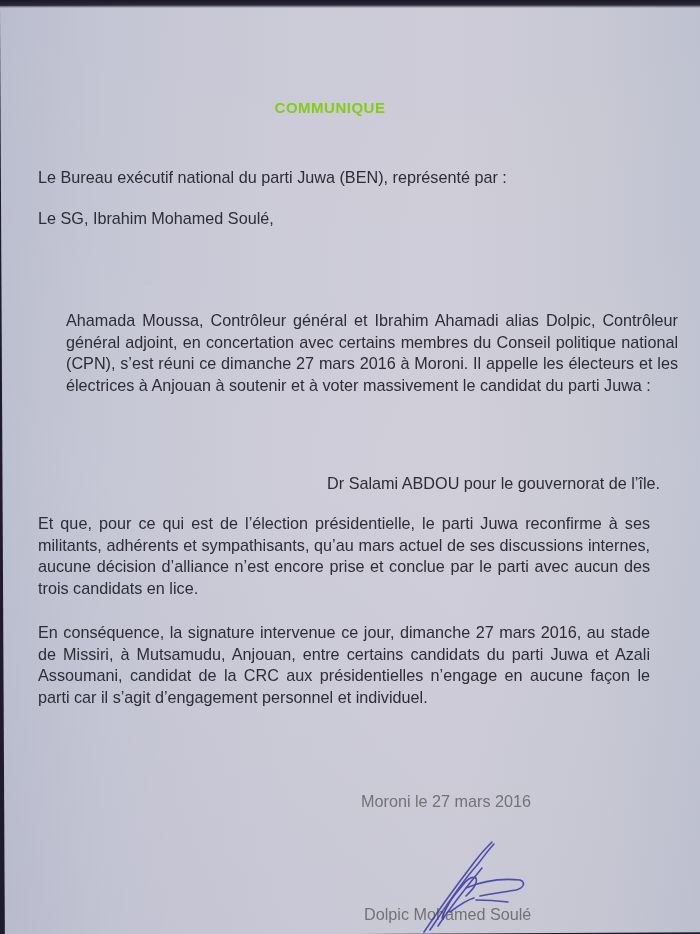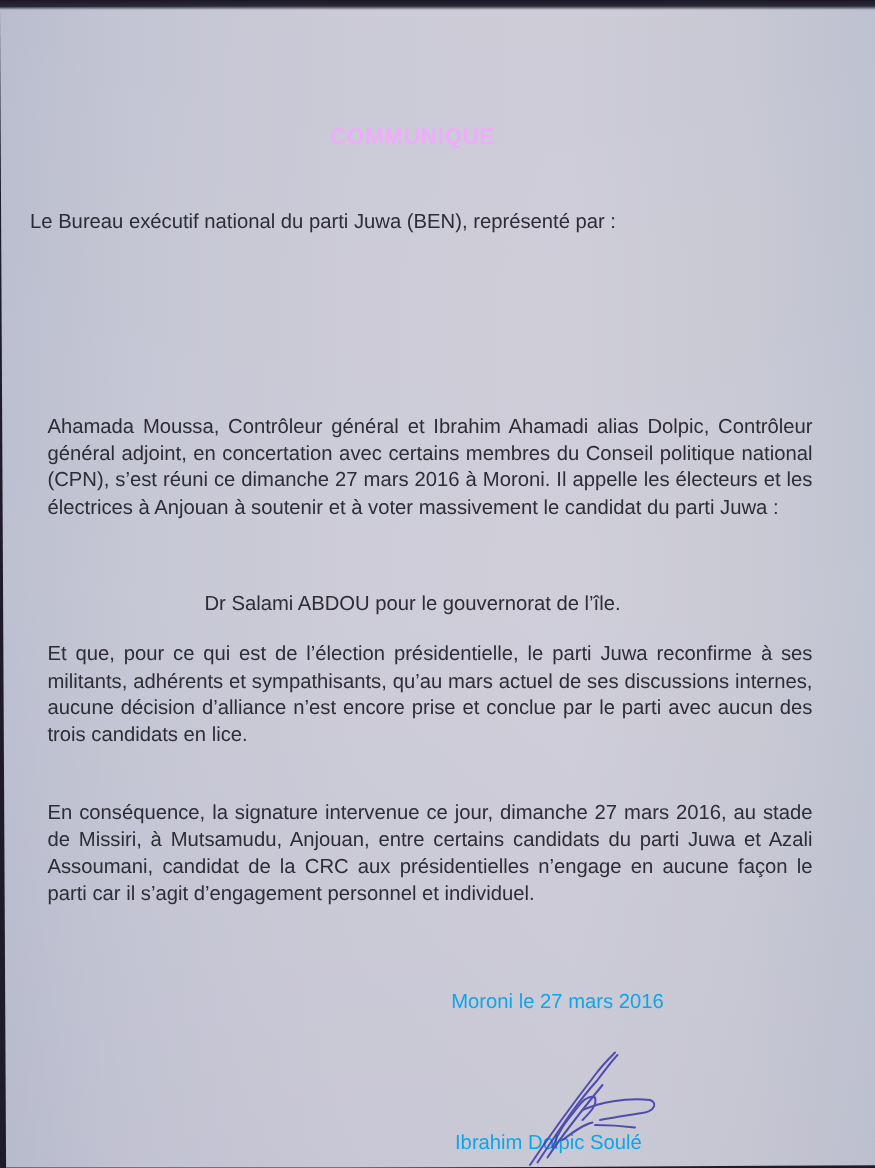--- a/index.html
+++ b/index.html
@@ -49,48 +49,48 @@
       color: #2e2c36;
       font-size: 16.2px;
       z-index: 1;
     }
     .title {
       position: absolute;
       left: 0;
       width: 660px;
       top: 99px;
       text-align: center;
-      font-size: 18px;
+      font-size: 15px;
       font-weight: bold;
       letter-spacing: 0.5px;
-      color: #f0abfc;
+      color: #84cc16;
     }
     .line {
       position: absolute;
-      left: 24px;
+      left: 38px;
       white-space: nowrap;
     }
     .para {
       position: absolute;
       left: 38px;
       width: 612px;
       line-height: 21.5px;
       text-align: justify;
       text-align-last: left;
     }
     .centered {
       position: absolute;
       left: 0;
       width: 660px;
-      text-align: center;
+      text-align: right;
     }
     .sig-block {
       position: absolute;
       white-space: nowrap;
-      color: #0ea5e9;
+      color: #737373;
     }
     .signature {
       position: absolute;
       left: 420px;
       top: 838px;
       width: 110px;
       height: 96px;
       z-index: 3;
     }
   </style>
@@ -99,31 +99,32 @@
 
 <div class="top-shadow"></div>
 <div class="paper"></div>
 
 <div class="doc">
 
   <div class="title">COMMUNIQUE</div>
 
   <div class="line" style="top:168px;">Le Bureau exécutif national du parti Juwa (BEN), représenté par :</div>
 
+  <div class="line" style="top:209px;">Le SG, Ibrahim Mohamed Soulé,</div>
 
-  <div class="para" style="top:331px;">Ahamada Moussa, Contrôleur général et Ibrahim Ahamadi alias Dolpic, Contrôleur général adjoint, en concertation avec certains membres du Conseil politique national (CPN), s’est réuni ce dimanche 27 mars 2016 à Moroni. Il appelle les électeurs et les électrices à Anjouan à soutenir et à voter massivement le candidat du parti Juwa :</div>
+  <div class="para" style="top:310px;margin-left:28px;">Ahamada Moussa, Contrôleur général et Ibrahim Ahamadi alias Dolpic, Contrôleur général adjoint, en concertation avec certains membres du Conseil politique national (CPN), s’est réuni ce dimanche 27 mars 2016 à Moroni. Il appelle les électeurs et les électrices à Anjouan à soutenir et à voter massivement le candidat du parti Juwa :</div>
 
   <div class="centered" style="top:474px; left:0;">Dr Salami ABDOU pour le gouvernorat de l’île.</div>
 
   <div class="para" style="top:513px;">Et que, pour ce qui est de l’élection présidentielle, le parti Juwa reconfirme à ses militants, adhérents et sympathisants, qu’au mars actuel de ses discussions internes, aucune décision d’alliance n’est encore prise et conclue par le parti avec aucun des trois candidats en lice.</div>
 
-  <div class="para" style="top:622px;margin-top:18px;">En conséquence, la signature intervenue ce jour, dimanche 27 mars 2016, au stade de Missiri, à Mutsamudu, Anjouan, entre certains candidats du parti Juwa et Azali Assoumani, candidat de la CRC aux présidentielles n’engage en aucune façon le parti car il s’agit d’engagement personnel et individuel.</div>
+  <div class="para" style="top:622px;">En conséquence, la signature intervenue ce jour, dimanche 27 mars 2016, au stade de Missiri, à Mutsamudu, Anjouan, entre certains candidats du parti Juwa et Azali Assoumani, candidat de la CRC aux présidentielles n’engage en aucune façon le parti car il s’agit d’engagement personnel et individuel.</div>
 
   <div class="sig-block" style="left:361px; top:792px;">Moroni le 27 mars 2016</div>
-  <div class="sig-block" style="left:364px; top:905px;">Ibrahim Dolpic Soulé</div>
+  <div class="sig-block" style="left:364px; top:905px;">Dolpic Mohamed Soulé</div>
 
   <svg class="signature" viewBox="0 0 110 96">
     <g fill="none" stroke="#3a36a8" stroke-width="1.6" stroke-linecap="round" stroke-linejoin="round" opacity="0.85">
       <path d="M4 94 C 20 70, 36 48, 56 22 C 62 14, 68 8, 72 4"></path>
       <path d="M10 92 C 26 68, 40 46, 58 26 C 64 18, 70 10, 74 6"></path>
       <path d="M18 88 C 30 70, 44 52, 62 30"></path>
       <path d="M22 80 C 28 64, 34 58, 42 48 C 48 40, 52 38, 56 40 C 58 46, 52 52, 46 58"></path>
       <path d="M46 50 C 60 44, 80 40, 100 42 C 106 44, 104 50, 96 52 C 84 54, 70 56, 60 58"></path>
       <path d="M56 62 C 68 62, 80 63, 88 64"></path>
       <path d="M30 74 C 38 68, 46 62, 54 60"></path>

